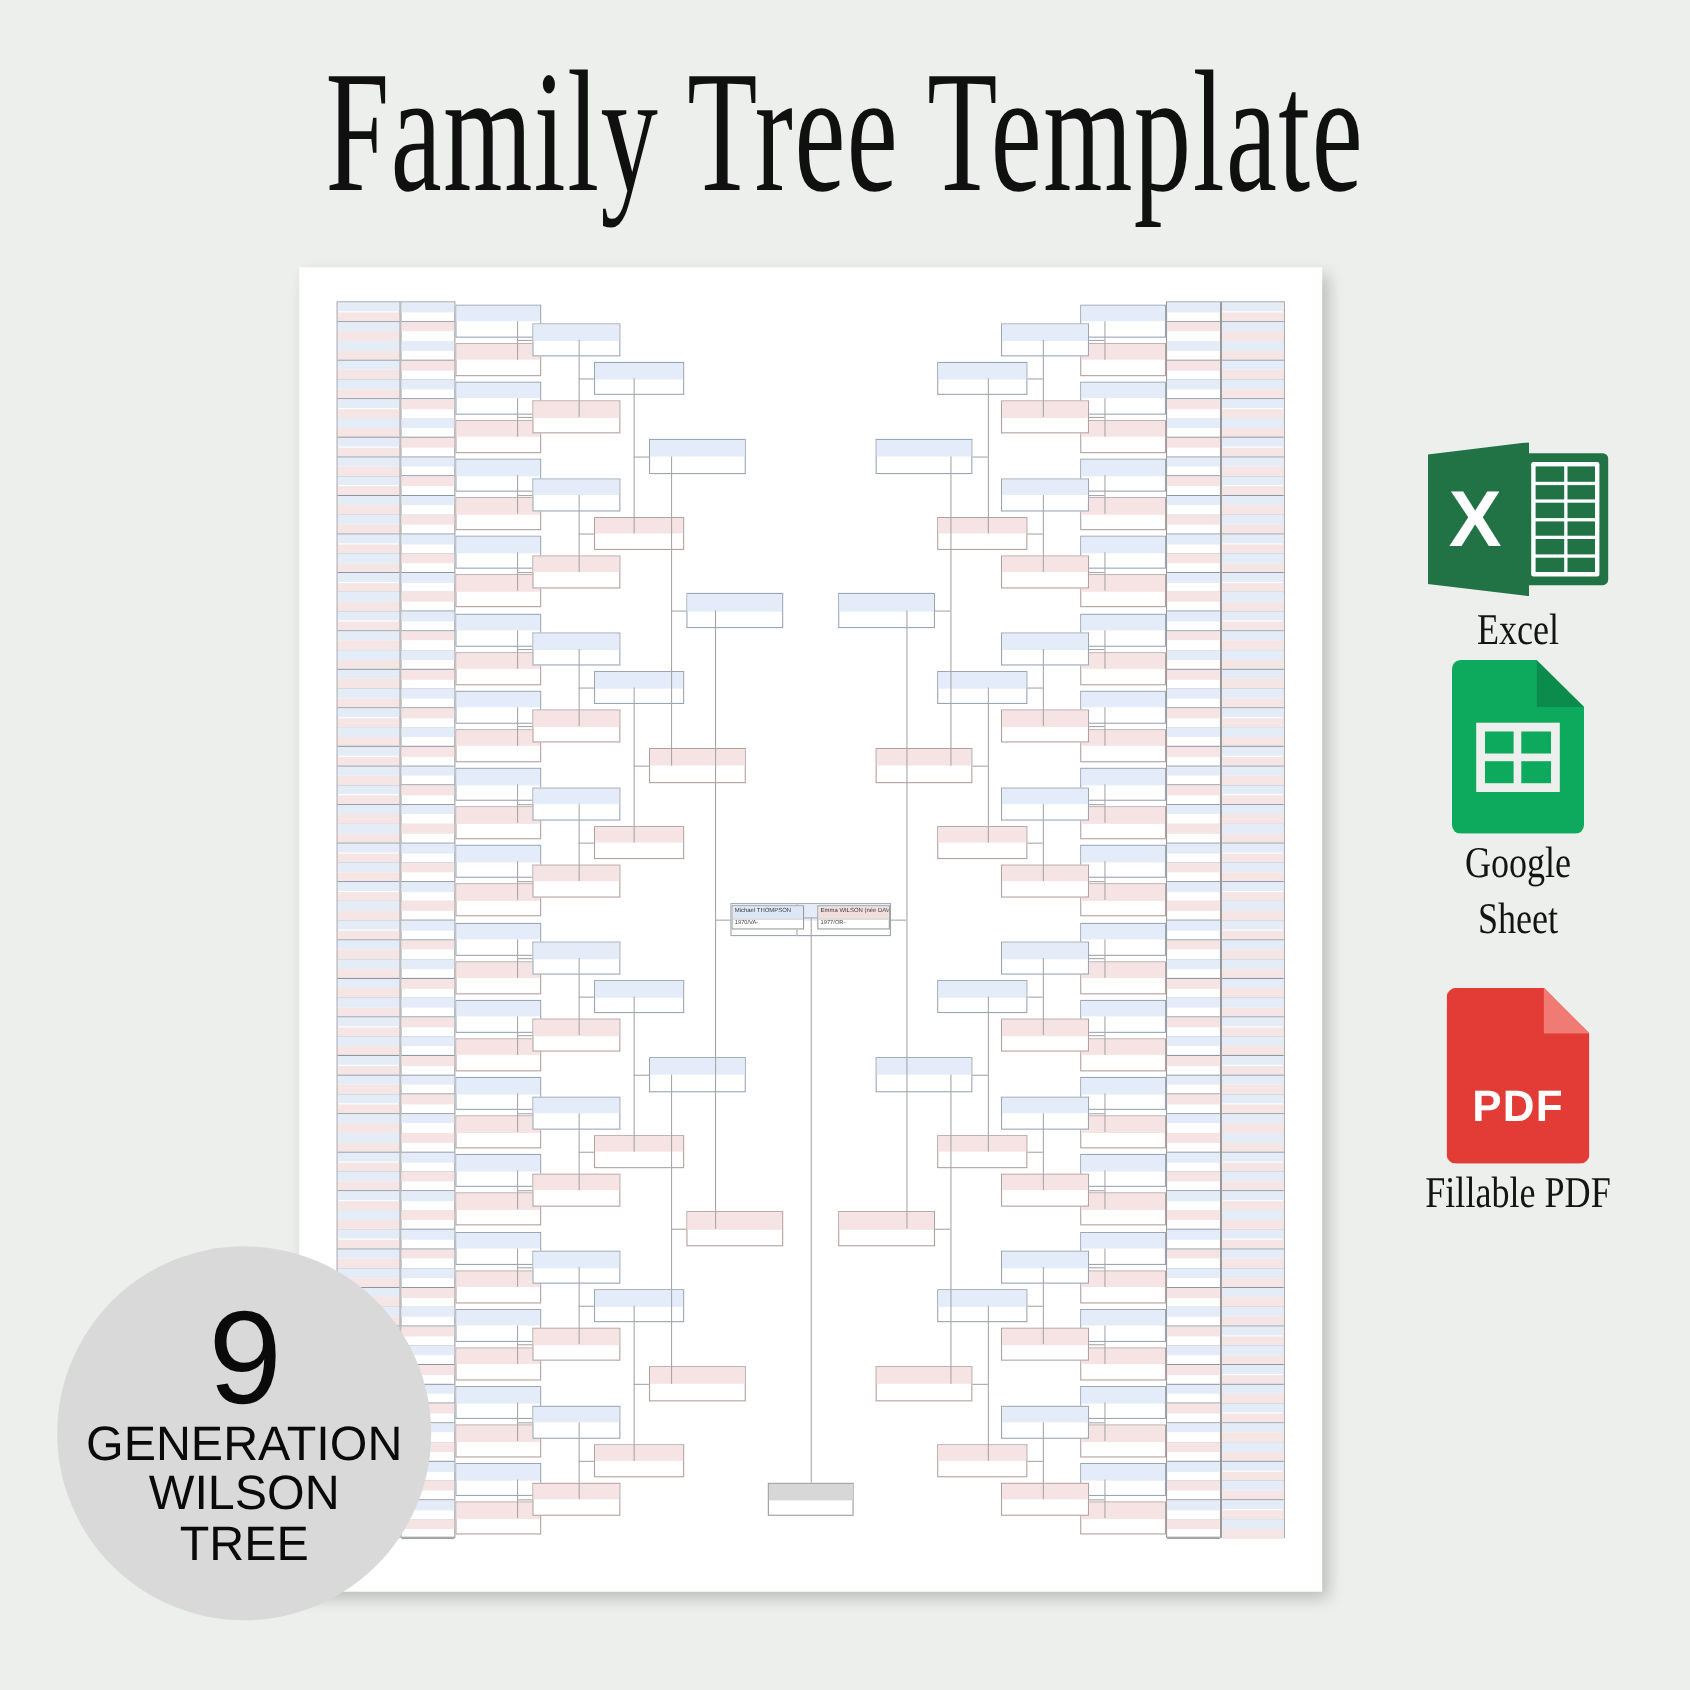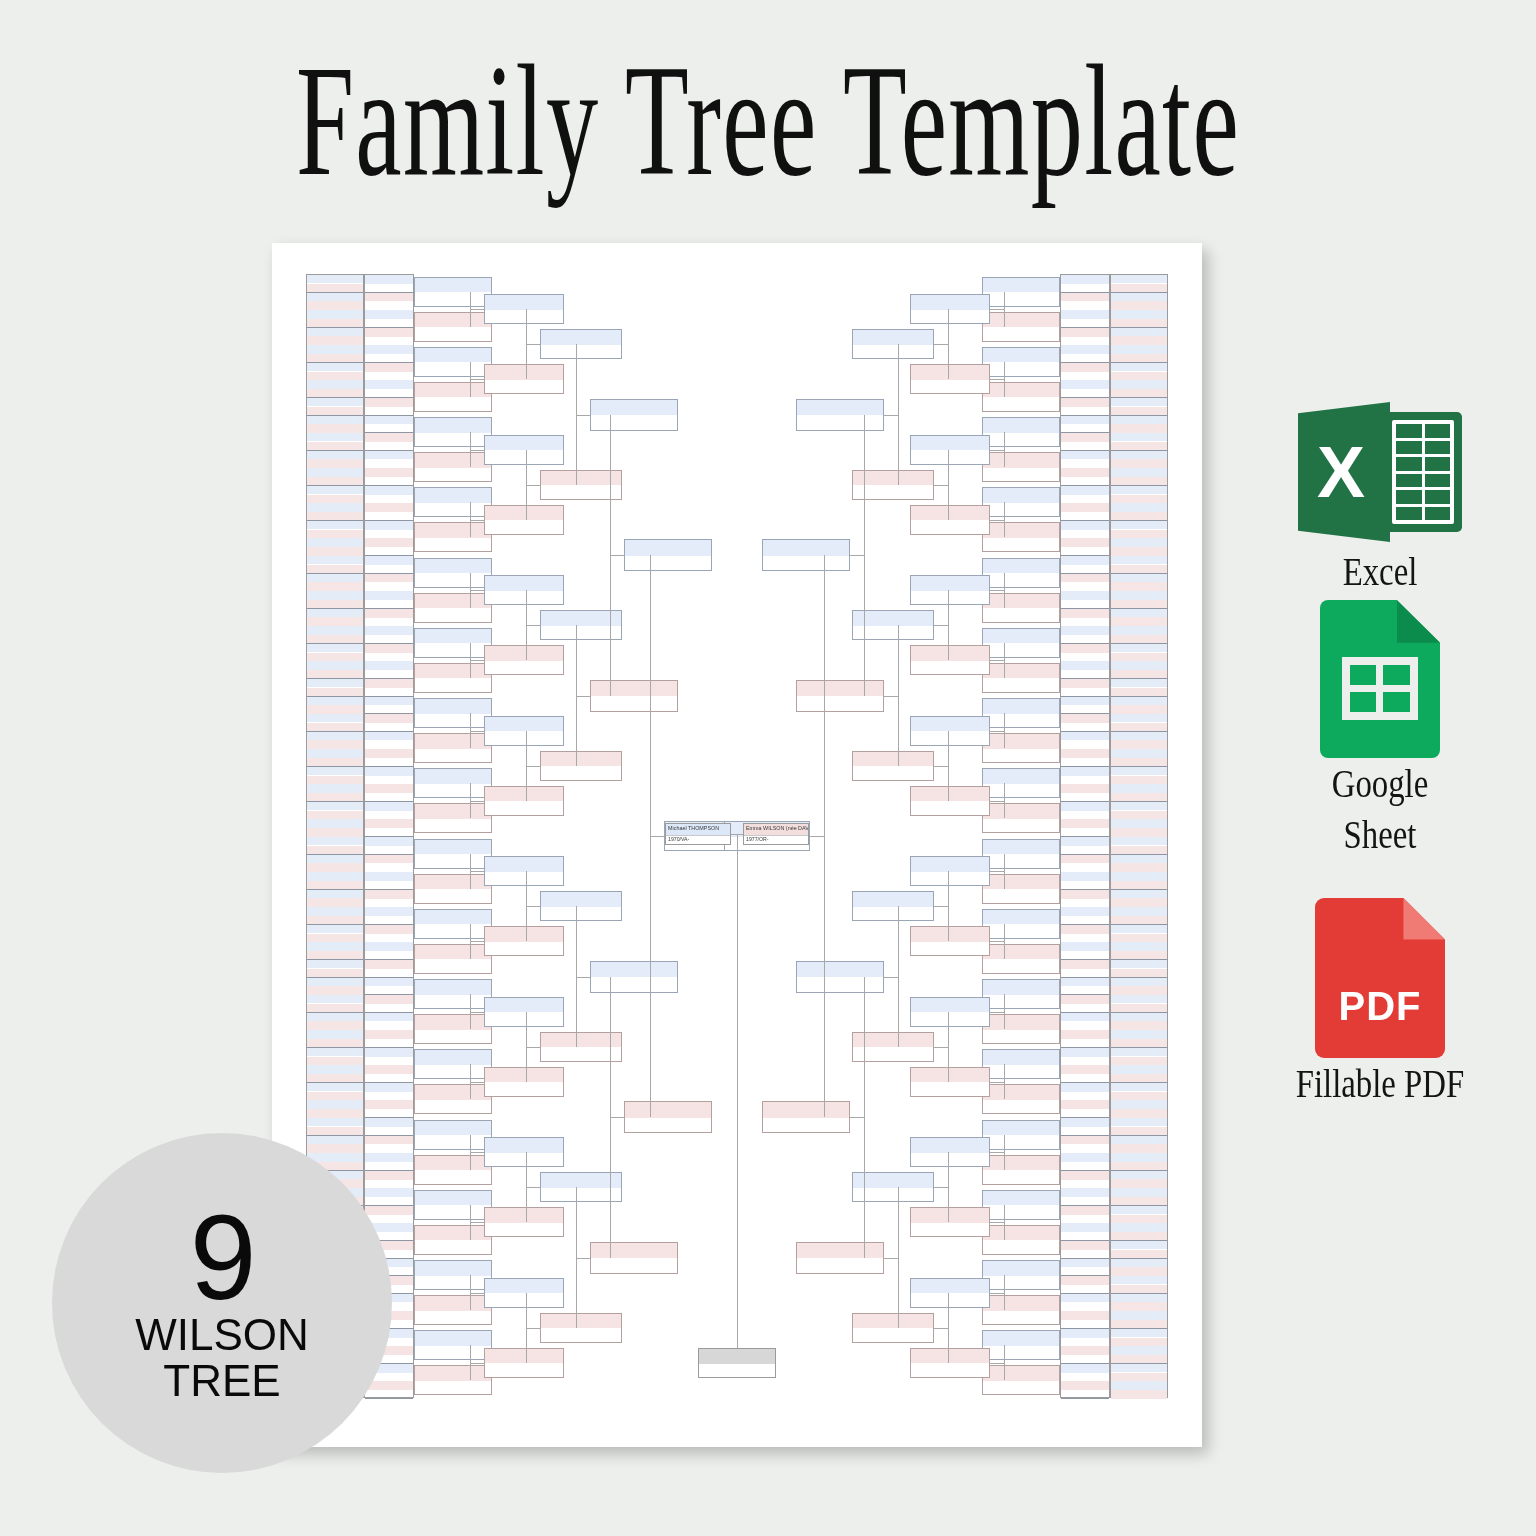--- a/index.html
+++ b/index.html
@@ -1784,17 +1784,18 @@
           <i></i>
           <i></i>
         </div>
     </div>
     <div class="cap">Google
 Sheet</div>
   </div>
 
   <div id="badge">
     <div class="num">9</div>
+    <div class="l1">GENERATION</div>
     <div class="l2">WILSON</div>
     <div class="l3">TREE</div>
   </div>
 
 </div>
 
 </body></html>

